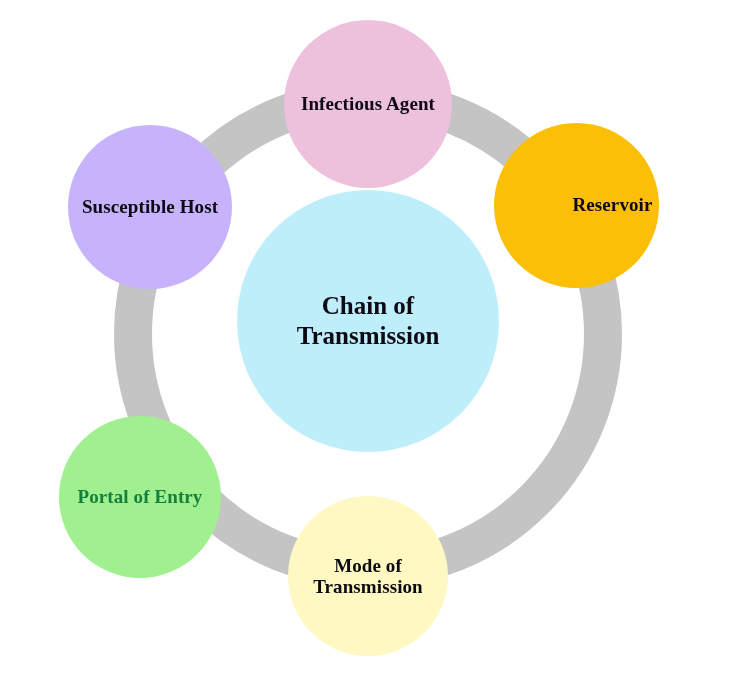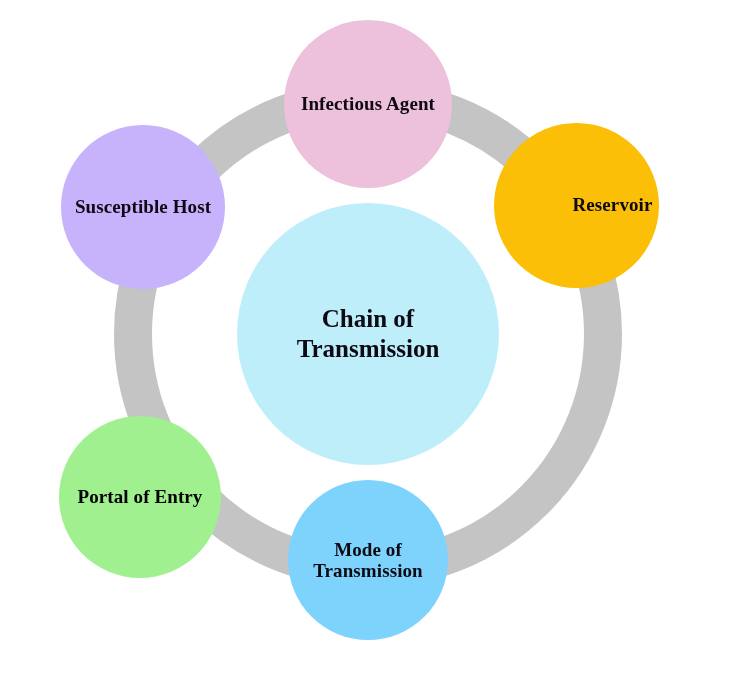--- a/index.html
+++ b/index.html
@@ -55,31 +55,31 @@
 
   <div class="node" style="width: 168px; height: 168px; left: 284px; top: 20px; background: rgb(237, 192, 219);">
     <span class="node-label" style="font-size: 19px; color: rgb(13, 10, 20);">Infectious Agent</span>
   </div>
 
   <div class="node" style="width: 165px; height: 165px; left: 493.5px; top: 122.5px; background: rgb(251, 191, 7); justify-content: flex-end;">
     <span class="node-label" style="font-size: 19px; color: rgb(13, 10, 20);">Reservoir</span>
   </div>
 
 
-  <div class="node" style="width: 160px; height: 160px; left: 288px; top: 480px; background: #7dd3fc;">
+  <div class="node" style="width: 160px; height: 160px; left: 288px; top: 496px; background: #fef9c3;">
     <span class="node-label" style="font-size: 19px; color: rgb(13, 10, 20); white-space: pre-line;">Mode of
 Transmission</span>
   </div>
 
   <div class="node" style="width: 162px; height: 162px; left: 59px; top: 416px; background: rgb(160, 240, 143);">
-    <span class="node-label" style="font-size: 19px; color: #000000;">Portal of Entry</span>
+    <span class="node-label" style="font-size: 19px; color: #15803d;">Portal of Entry</span>
   </div>
 
-  <div class="node" style="width: 164px; height: 164px; left: 61px; top: 125px; background: rgb(199, 178, 252); text-align: center;">
+  <div class="node" style="width: 164px; height: 164px; left: 68px; top: 125px; background: rgb(199, 178, 252); text-align: center;">
     <span class="node-label" style="font-size: 19px; color: rgb(13, 10, 20);">Susceptible Host</span>
   </div>
 
-  <div class="node" style="width: 262px; height: 262px; left: 237px; top: 203px; background: rgb(191, 238, 251);">
+  <div class="node" style="width: 262px; height: 262px; left: 237px; top: 190px; background: rgb(191, 238, 251);">
     <span class="hub-label" style="font-size: 25px; color: rgb(13, 10, 20);">Chain of
 Transmission</span>
   </div>
 
 </div>
 
 </body></html>

